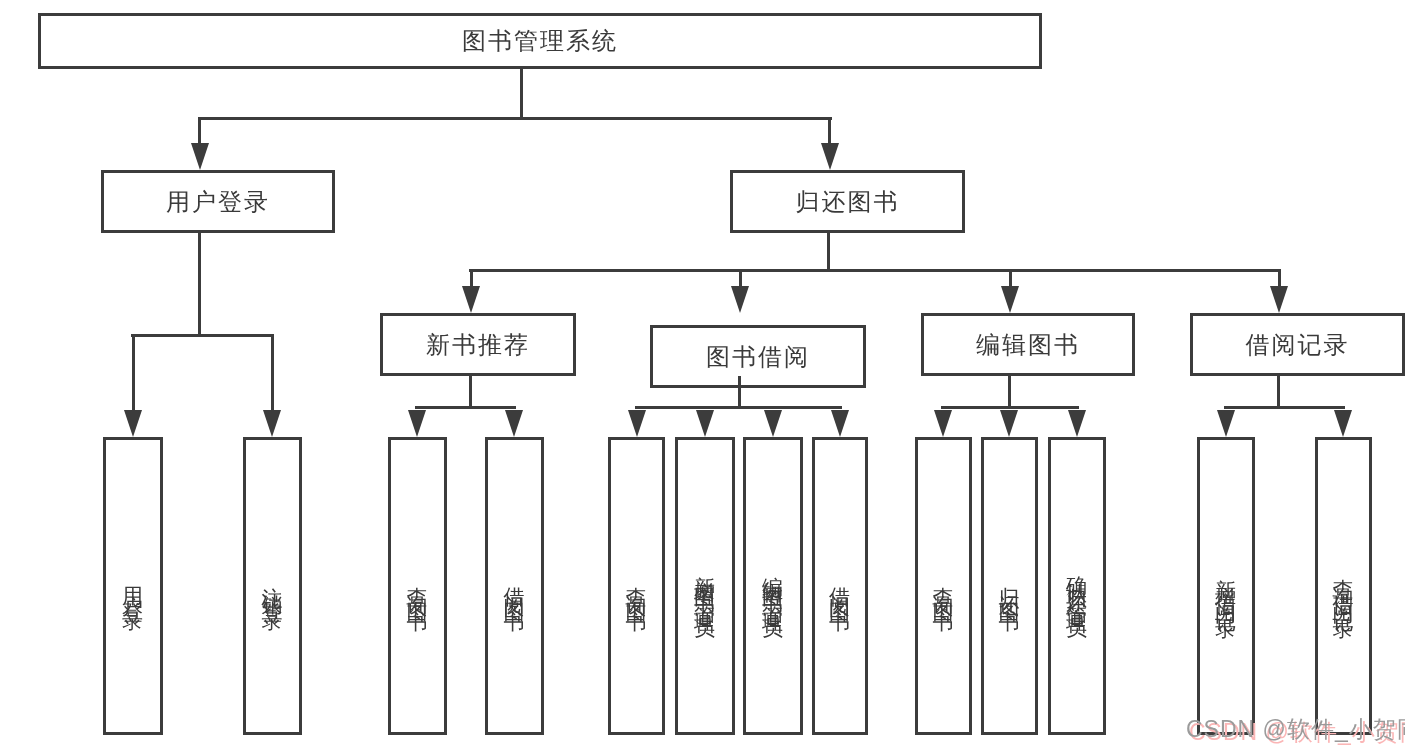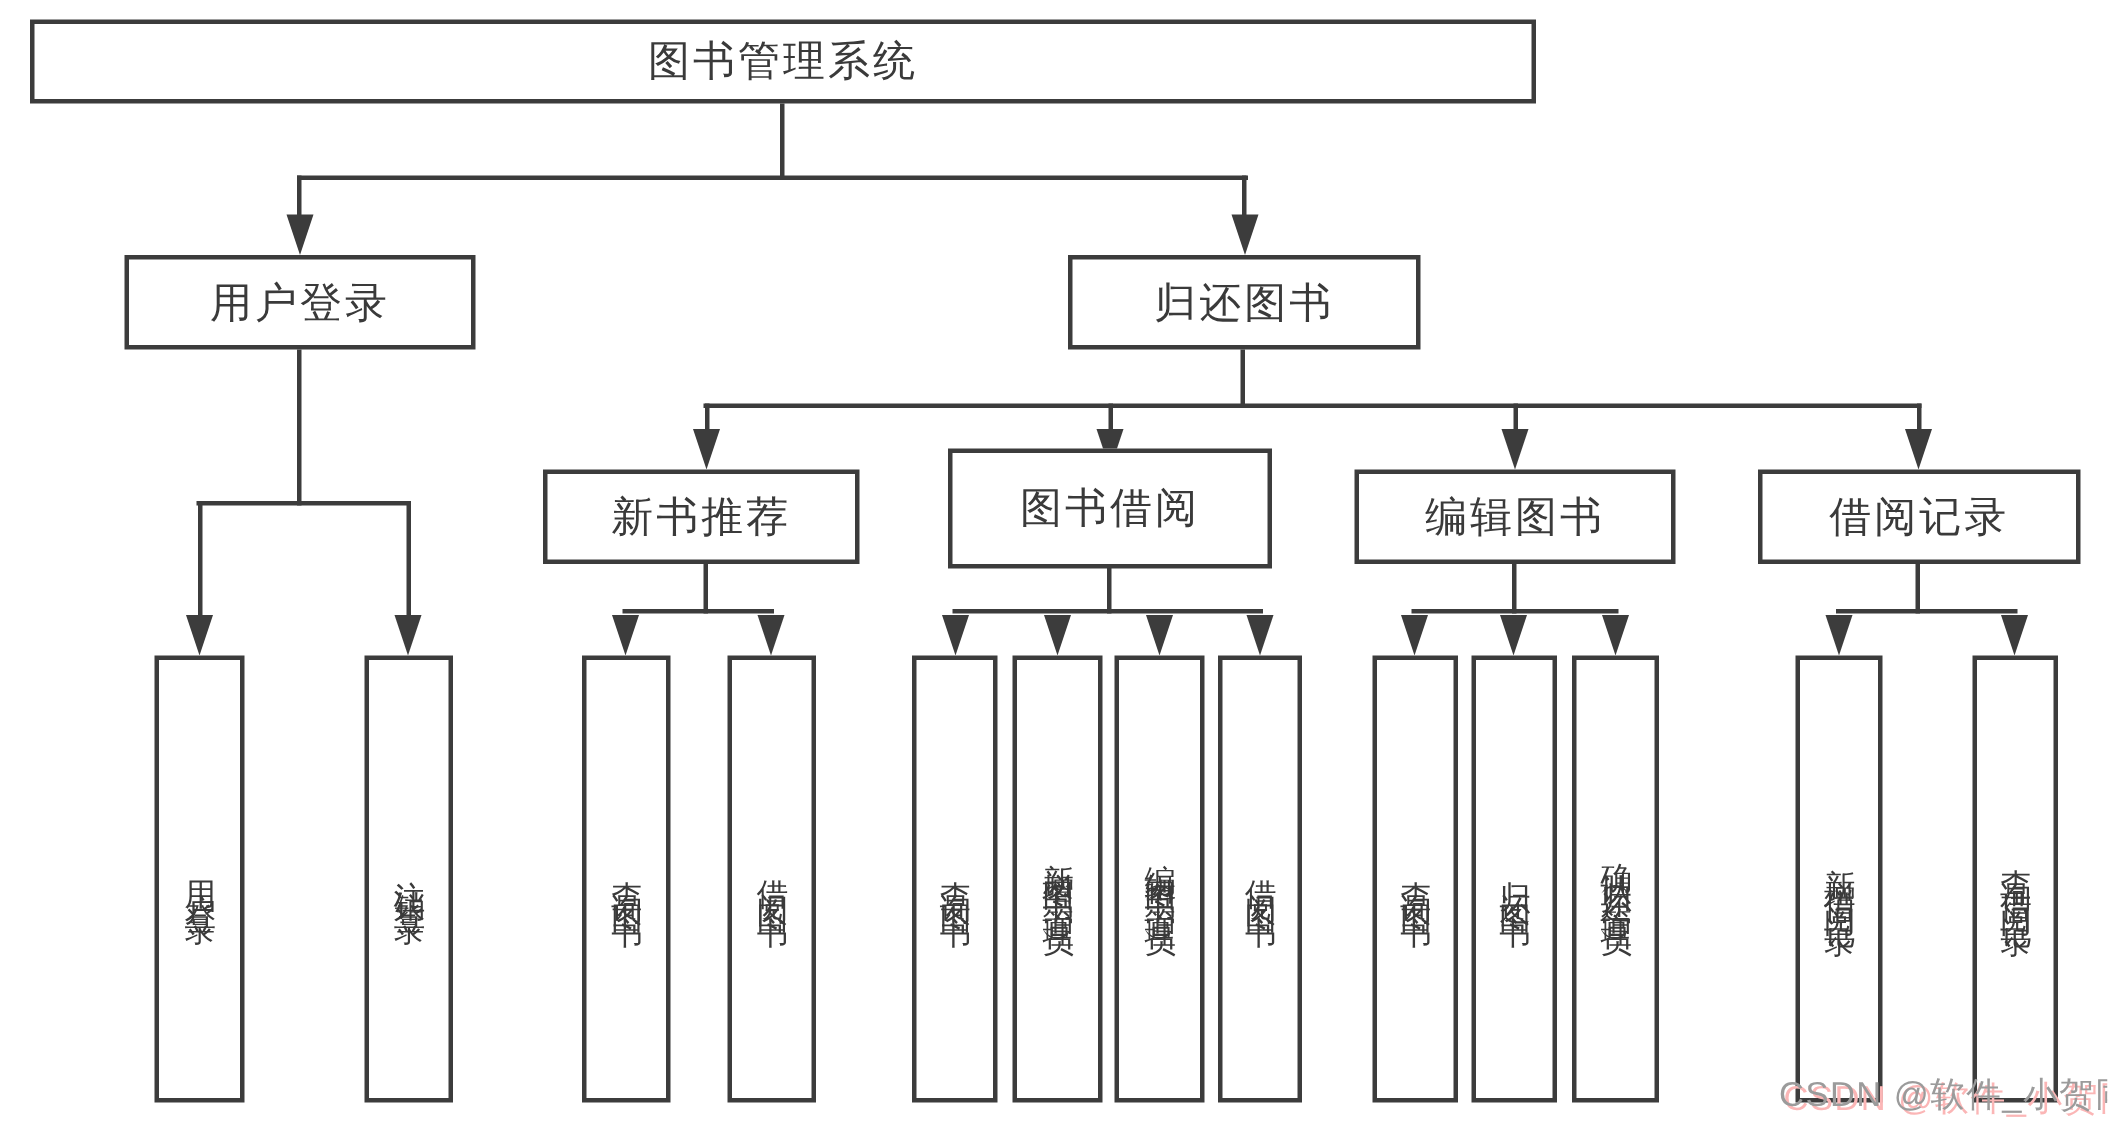--- a/index.html
+++ b/index.html
@@ -5,21 +5,21 @@
   html,body{margin:0;padding:0;background:#ffffff;}
   .canvas{
     position:relative;width:1405px;height:747px;background:#ffffff;overflow:hidden;
     font-family:"Liberation Sans","DejaVu Sans",sans-serif;color:#3a3a3a;
   }
   
   .node,.leaf{
     position:absolute;box-sizing:border-box;background:#ffffff;
     border:3px solid #3c3c3c;display:flex;align-items:center;justify-content:center;
   }
-  .node{font-size:28px;letter-spacing:2px;white-space:nowrap;}
+  .node{font-size:24px;letter-spacing:2px;white-space:nowrap;margin-left:18px;}
   .leaf span{
     writing-mode:vertical-rl;text-orientation:mixed;
     font-size:21px;letter-spacing:8px;line-height:1;
   }
   .leaf.tight span{letter-spacing:6px;}
   
   .vl{position:absolute;width:3px;background:#3c3c3c;}
   .hl{position:absolute;height:3px;background:#3c3c3c;}
   .ah{position:absolute;width:0;height:0;
       border-left:9px solid transparent;border-right:9px solid transparent;
@@ -59,22 +59,22 @@
   <div class="hl" style="left:469px;top:269px;width:812px;"></div>
   <div class="vl" style="left:470px;top:269px;height:22px;"></div>
   <div class="vl" style="left:739px;top:269px;height:22px;"></div>
   <div class="vl" style="left:1009px;top:269px;height:22px;"></div>
   <div class="vl" style="left:1278px;top:269px;height:22px;"></div>
   <div class="ah" style="left:462px;top:286px;"></div>
   <div class="ah" style="left:731px;top:286px;"></div>
   <div class="ah" style="left:1001px;top:286px;"></div>
   <div class="ah" style="left:1270px;top:286px;"></div>
 
-  <div class="node" style="left:362px;top:313px;width:211px;height:63px;">新书推荐</div>
-  <div class="node" style="left:632px;top:299px;width:216px;height:80px;">图书借阅</div>
+  <div class="node" style="left:362px;top:313px;width:196px;height:63px;">新书推荐</div>
+  <div class="node" style="left:632px;top:325px;width:216px;height:63px;">图书借阅</div>
   <div class="node" style="left:903px;top:313px;width:214px;height:63px;">编辑图书</div>
   <div class="node" style="left:1172px;top:313px;width:215px;height:63px;">借阅记录</div>
 
   <div class="vl" style="left:469px;top:376px;height:33px;"></div>
   <div class="hl" style="left:415px;top:406px;width:101px;"></div>
   <div class="ah" style="left:408px;top:410px;"></div>
   <div class="ah" style="left:505px;top:410px;"></div>
 
   <div class="vl" style="left:738px;top:376px;height:33px;"></div>
   <div class="hl" style="left:635px;top:406px;width:207px;"></div>

